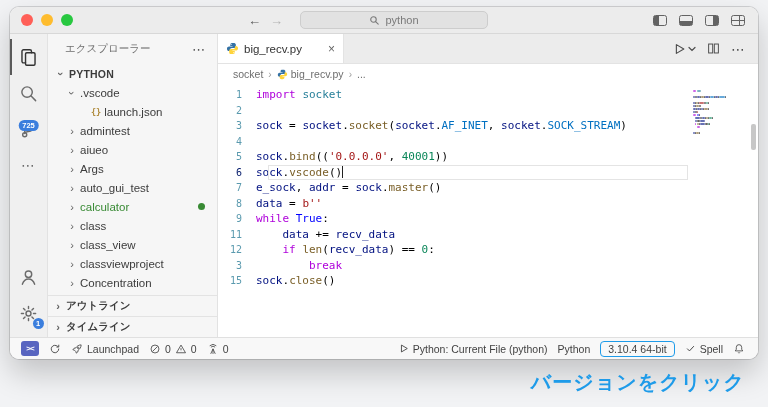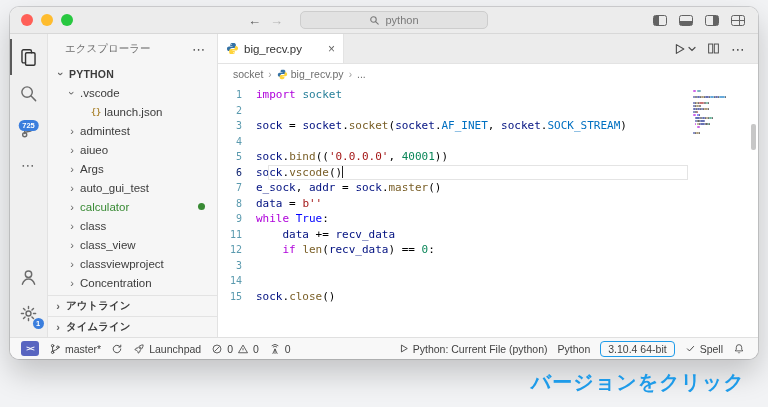--- a/index.html
+++ b/index.html
@@ -321,24 +321,21 @@
             <div class="line">
               <span class="ln">11</span>
               <span class="txt"><span class="tok-pln">    </span><span class="tok-var">data</span><span class="tok-pln"> += </span><span class="tok-var">recv_data</span></span>
             </div>
             <div class="line">
               <span class="ln">12</span>
               <span class="txt"><span class="tok-pln">    </span><span class="tok-kw">if</span><span class="tok-pln"> </span><span class="tok-fn">len</span><span class="tok-pln">(</span><span class="tok-var">recv_data</span><span class="tok-pln">) == </span><span class="tok-num">0</span><span class="tok-pln">:</span></span>
             </div>
             <div class="line">
               <span class="ln">3</span>
-            </div>
-            <div class="line">
-              <span class="ln">14</span>
-              <span class="txt"></span>
+              <span class="txt"><span class="tok-pln">        </span><span class="tok-kw">break</span></span>
             </div>
             <div class="line">
               <span class="ln">15</span>
               <span class="txt"><span class="tok-var">sock</span><span class="tok-pln">.</span><span class="tok-fn">close</span><span class="tok-pln">()</span></span>
             </div>
           </div>
         <div class="minimap">
             <div class="mm-line">
               <span class="mm-tok tok-kw" style="width: 3.3px; background: currentcolor;"></span>
               <span class="mm-tok tok-pln" style="width: 1px; background: transparent;"></span>
@@ -441,29 +438,20 @@
             <div class="mm-line"></div>
           </div>
         <div class="vscroll"></div>
       </div>
     </div>
   </div>
 
   <div class="statusbar">
     <div class="sb-item">
       <span class="remote">&gt;&lt;</span>
-    </div>
-    <div class="sb-item">
-      <svg class="i" width="12" height="12" viewBox="0 0 16 16" fill="none" stroke="currentColor" stroke-width="1.2" stroke-linecap="round">
-          <circle cx="4.8" cy="3.6" r="1.6"></circle>
-          <circle cx="4.8" cy="12.4" r="1.6"></circle>
-          <circle cx="11.8" cy="5.6" r="1.6"></circle>
-          <path d="M4.8 5.2v5.6M11.8 7.2c0 3-7 1.8-7 4"></path>
-        </svg>
-      <span>master*</span>
     </div>
     <div class="sb-item">
       <svg class="i" width="12" height="12" viewBox="0 0 16 16" fill="none" stroke="currentColor" stroke-width="1.2" stroke-linecap="round">
           <path d="M13 8a5 5 0 1 1-1.5-3.6"></path>
           <path d="M13 2.8v2.6h-2.6"></path>
         </svg>
     </div>
     <div class="sb-item">
       <svg class="i" width="12" height="12" viewBox="0 0 16 16" fill="none" stroke="currentColor" stroke-width="1.1" stroke-linejoin="round">
           <path d="M13.5 2.5c-3 0-5.5 1.5-7 4l-2.5.5L2.5 9l2 .5 2 2 .5 2 2-1.5.5-2.5c2.5-1.5 4-4 4-7z"></path>

